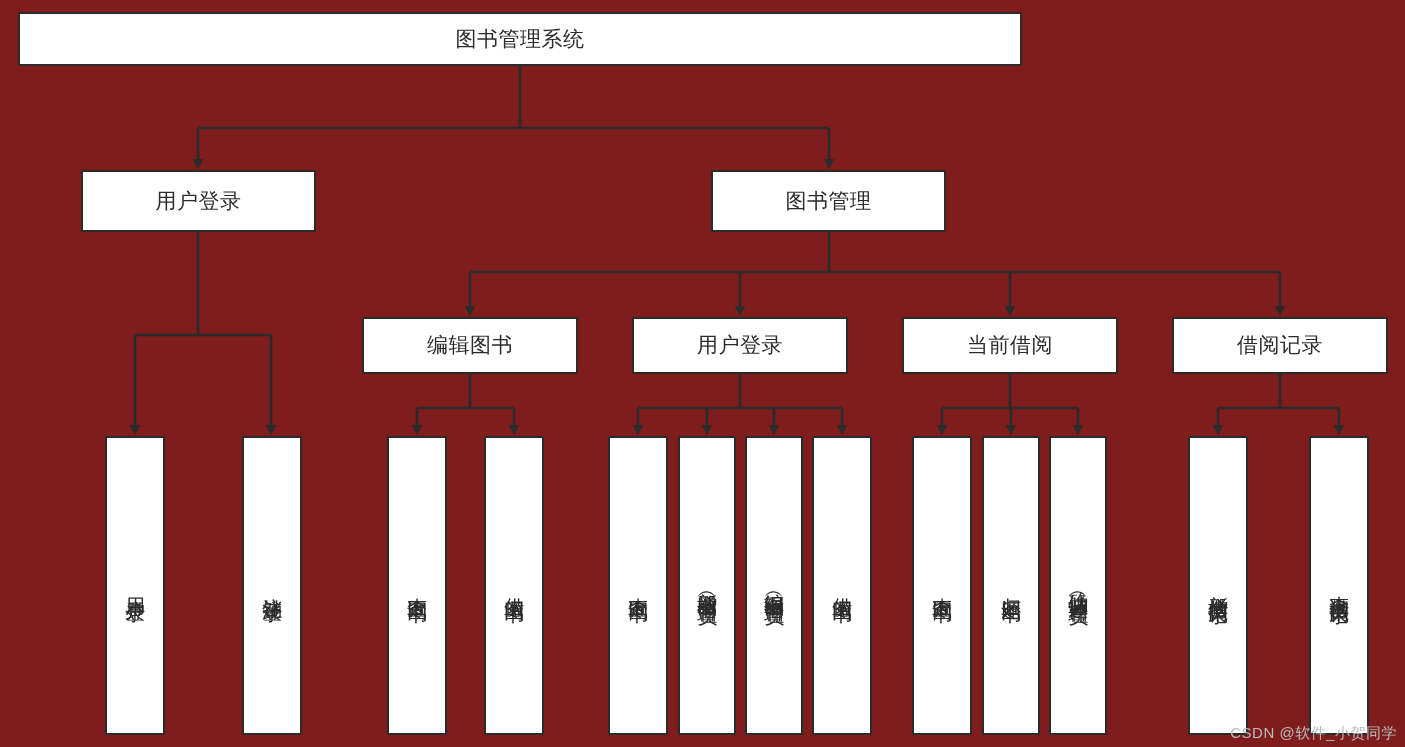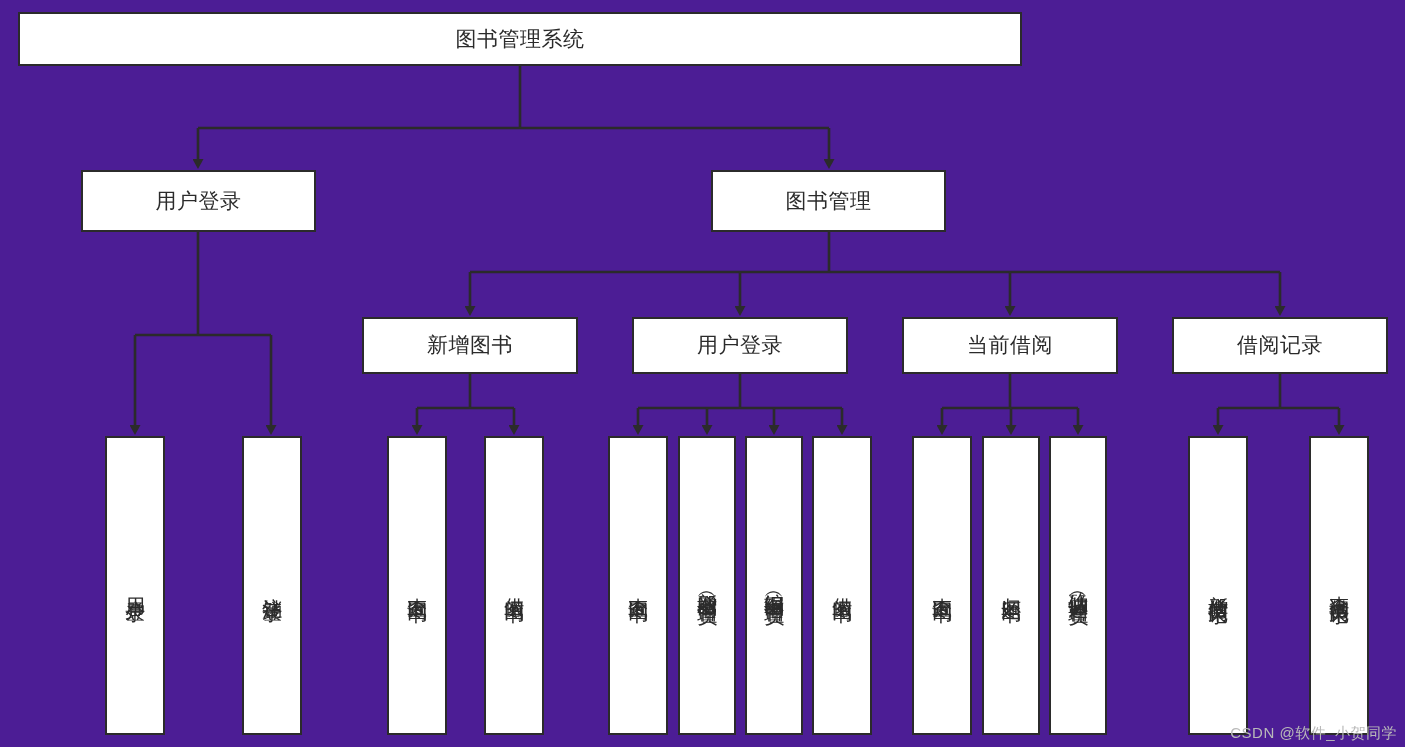--- a/index.html
+++ b/index.html
@@ -7,21 +7,21 @@
     padding: 0;
     background: #ffffff;
   }
   body {
     font-family: "Liberation Sans", "DejaVu Sans", sans-serif;
   }
   #canvas {
     position: relative;
     width: 1405px;
     height: 747px;
-    background: #4c1d95;
+    background: #7f1d1d;
     overflow: hidden;
   }
   #wires {
     position: absolute;
     left: 0;
     top: 0;
     width: 1405px;
     height: 747px;
     pointer-events: none;
   }
@@ -118,21 +118,21 @@
       <path d="M1218,408 L1218,426" marker-end="url(#arrow)"></path>
       <path d="M1339,408 L1339,426" marker-end="url(#arrow)"></path>
     </g>
   </svg>
 
   <div class="node horiz" style="left:18px;top:12px;width:1004px;height:54px;">图书管理系统</div>
 
   <div class="node horiz" style="left:81px;top:170px;width:235px;height:62px;">用户登录</div>
   <div class="node horiz" style="left:711px;top:170px;width:235px;height:62px;">图书管理</div>
 
-  <div class="node horiz" style="left:362px;top:317px;width:216px;height:57px;">新增图书</div>
+  <div class="node horiz" style="left:362px;top:317px;width:216px;height:57px;">编辑图书</div>
   <div class="node horiz" style="left:632px;top:317px;width:216px;height:57px;">用户登录</div>
   <div class="node horiz" style="left:1172px;top:317px;width:216px;height:57px;">借阅记录</div>
   <div class="node horiz" style="left:902px;top:317px;width:216px;height:57px;">当前借阅</div>
 
   <div class="node vert" style="left:105px;top:436px;width:60px;height:299px;">
     <span class="vtext">用户登录</span>
     </div>
 
   <div class="node vert" style="left:242px;top:436px;width:60px;height:299px;">
     <span class="vtext">注销登录</span>

